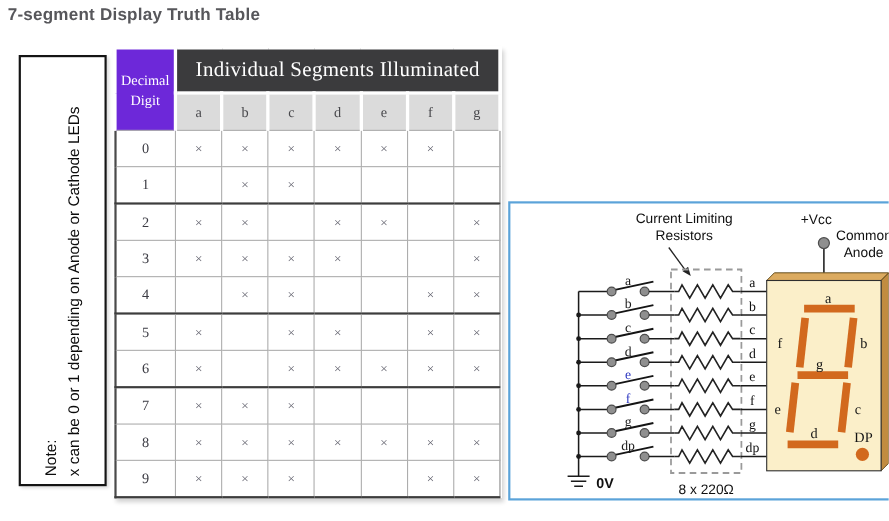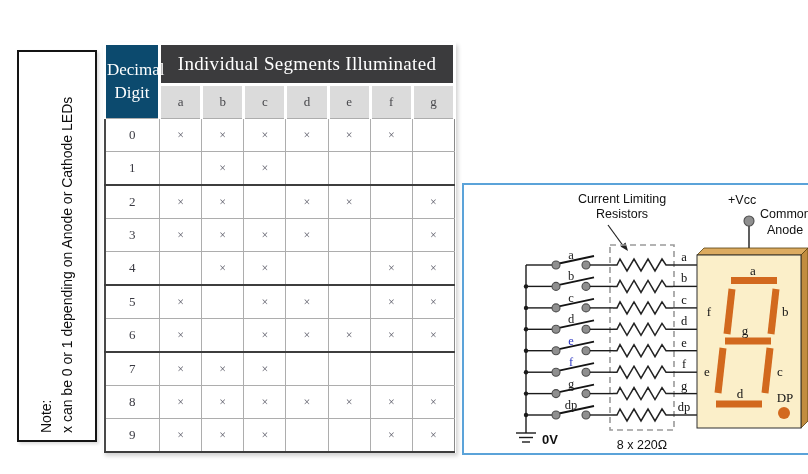--- a/index.html
+++ b/index.html
@@ -17,21 +17,21 @@
               transform:translate(-50%,-50%) rotate(-90deg);
               font-size:14px;color:#0c0c0c;line-height:1.5;text-align:left;}
   .note-rotor div{white-space:nowrap;}
 
   
   table.truth{position:absolute;left:103px;top:42px;width:353px;border-collapse:collapse;
               table-layout:fixed;font-family:"Liberation Serif",serif;
               box-shadow:2px 3px 4px rgba(0,0,0,.18);}
   table.truth col.c0{width:55px;}
   table.truth th{font-weight:normal;}
-  th.corner{background:#0c4a6e;color:#fff;font-size:17px;border:3px solid #fff;
+  th.corner{background:#6d28d9;color:#fff;font-size:13px;border:3px solid #fff;
             border-bottom:1px solid #adadad;line-height:1.35;}
   th.group{background:#3b3b3d;color:#fff;font-size:19px;height:36px;border:3px solid #fff;
            letter-spacing:.3px;}
   th.sub{background:#dbdbdb;color:#48484c;font-size:13px;height:30px;border:3px solid #fff;
          border-bottom:1px solid #adadad;}
   tbody td{height:32px;border:1px solid #adadad;text-align:center;background:#fff;padding:0;}
   tbody td.digit{font-size:13px;color:#3a3a42;border-left:2px solid #4a4a4a;}
   tbody td.mark{font-size:12px;color:#5f5f6b;}
   tbody td:last-child{border-right:1px solid #8a8a8a;}
   tbody tr:nth-child(2) td,tbody tr:nth-child(5) td,
@@ -51,20 +51,21 @@
   .swlabel{font-family:"Liberation Serif",serif;font-size:12.5px;}
   .pinlabel{font-family:"Liberation Serif",serif;font-size:12.5px;fill:#101010;}
   .seg-label{font-family:"Liberation Serif",serif;font-size:13px;fill:#141414;}
   .seg{stroke-width:7;stroke-linecap:butt;}
 </style>
 </head>
 <body>
 
 <div class="stage">
 
+  <div class="page-title">7-segment Display Truth Table</div>
 
   <div class="note-box">
     <div class="note-rotor">
       <div>Note:</div>
       <div>x can be 0 or 1 depending on Anode or Cathode LEDs</div>
     </div>
   </div>
 
   <table class="truth">
     <colgroup>

